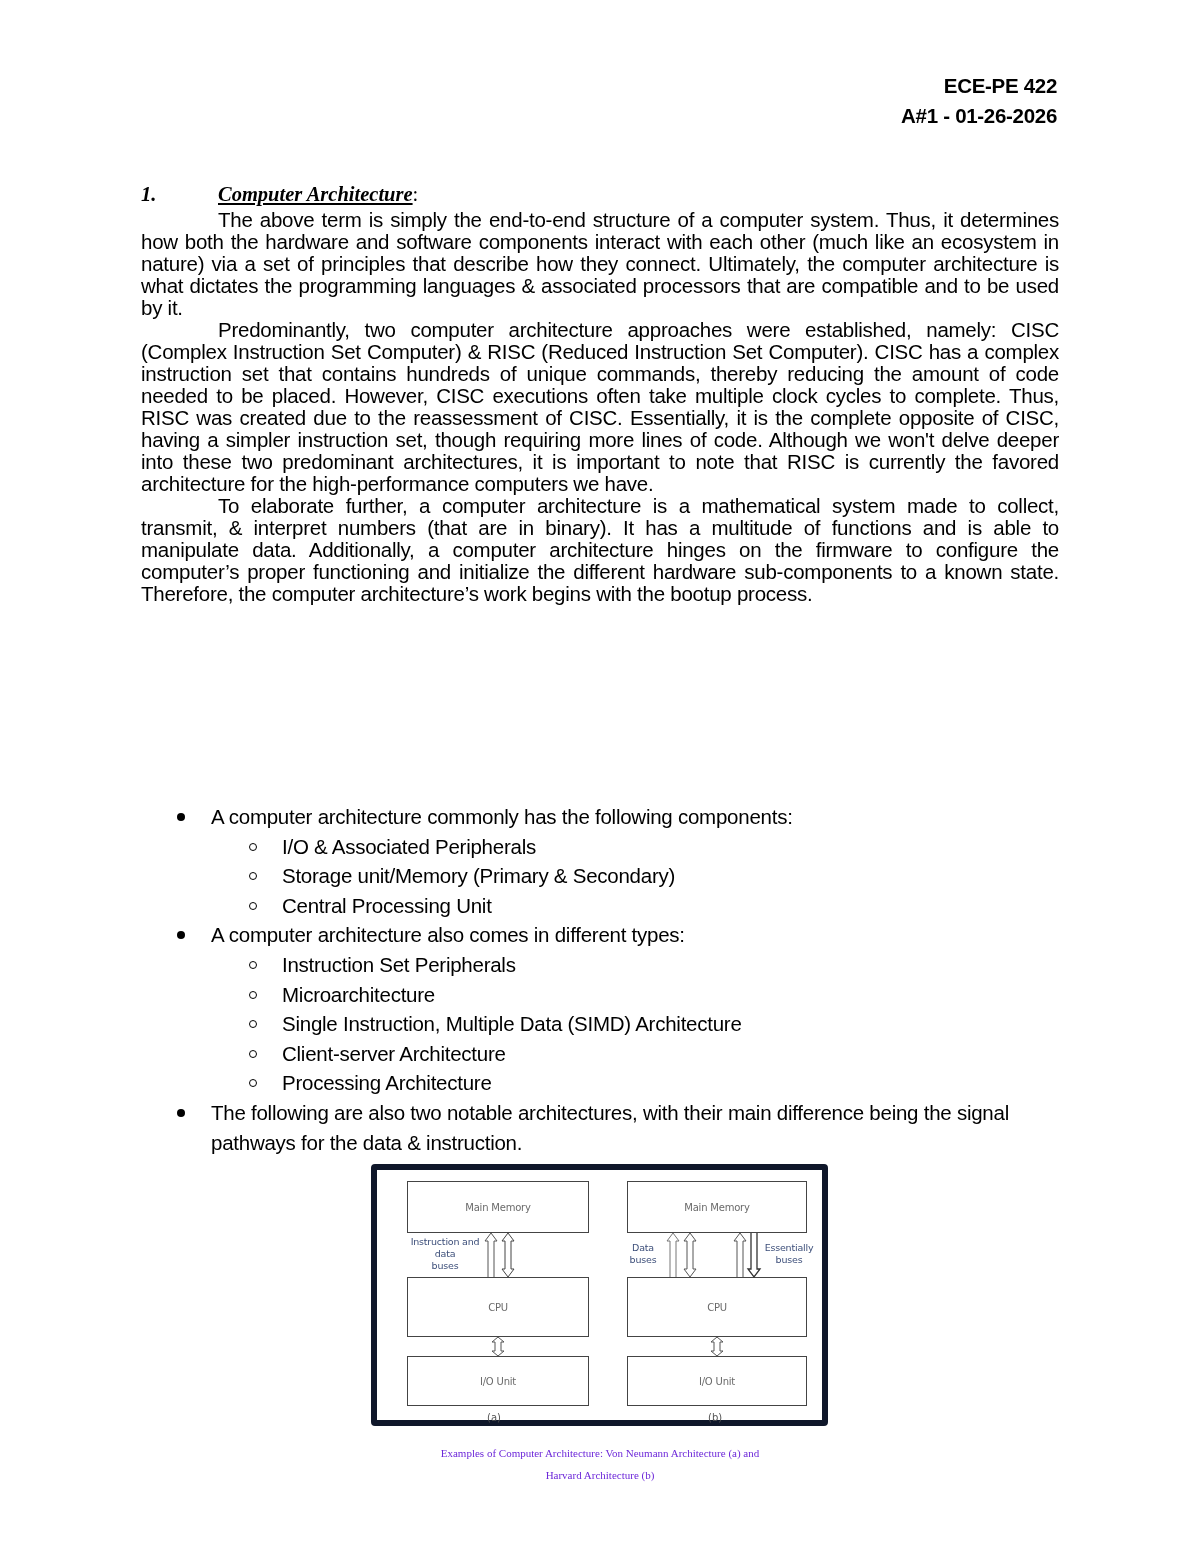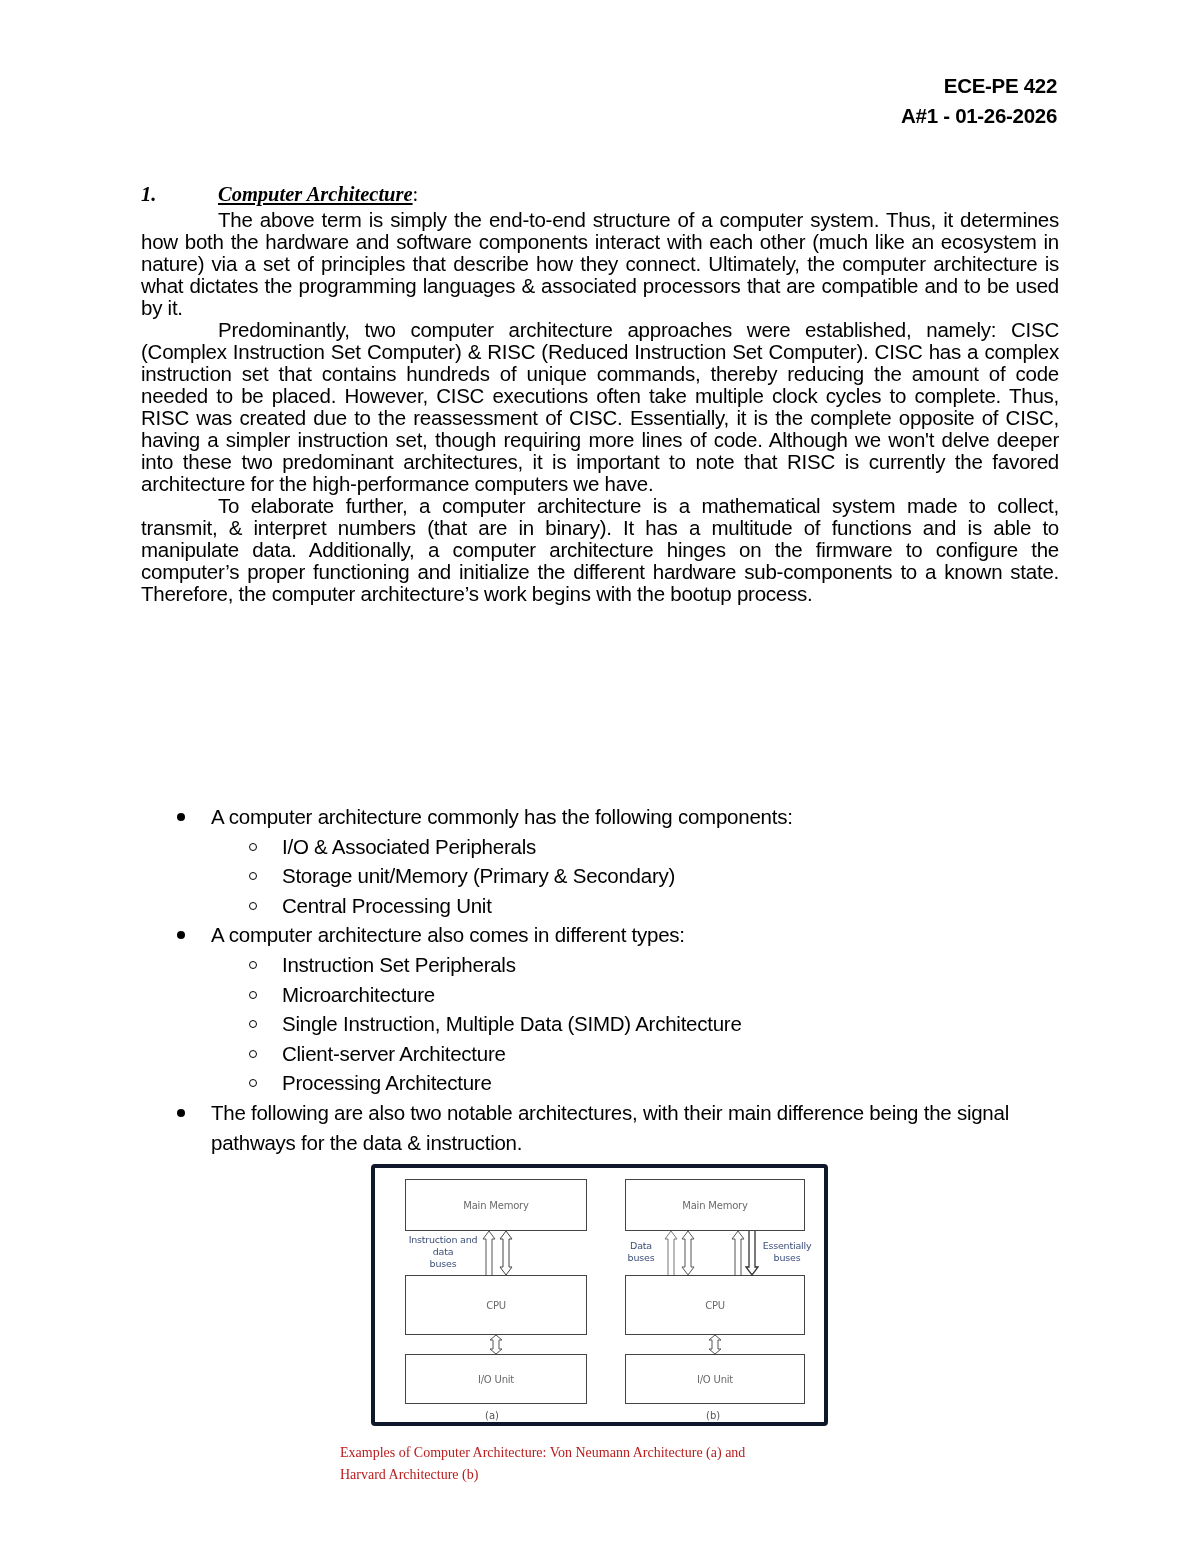--- a/index.html
+++ b/index.html
@@ -13,25 +13,25 @@
   .heading { position: absolute; left: 141px; top: 180px; font-family: Liberation Serif, serif; font-weight: bold; font-style: italic; font-size: 20.5px; line-height: 29px; }
   .heading .num { display: inline-block; width: 77px; }
   .heading .title { text-decoration: underline; }
   .heading .colon { font-weight: normal; font-style: normal; }
   p.para { margin: 0; text-align: justify; text-indent: 77px; }
   .list { position: absolute; left: 141px; width: 918px; font-family: "Liberation Sans", sans-serif; font-size: 20.5px; line-height: 29.6px; letter-spacing: -0.25px; }
   .li1 { position: relative; padding-left: 70px; }
   .li1 .bullet { position: absolute; left: 36px; top: 11px; width: 8px; height: 8px; background: #000; border-radius: 50%; }
   .li2 { position: relative; padding-left: 141px; }
   .li2 .bullet { position: absolute; left: 108px; top: 11px; width: 6px; height: 6px; border: 1.3px solid #000; border-radius: 50%; }
-  .figure { position: absolute; left: 371px; top: 1164px; width: 457px; height: 262px; border: 4px solid #0f172a; border-radius: 4px; box-sizing: border-box; background: #fff; }
+  .figure { position: absolute; left: 371px; top: 1164px; width: 457px; height: 262px; border: 6px solid #0f172a; border-radius: 4px; box-sizing: border-box; background: #fff; }
   .box { position: absolute; border: 1.5px solid #444; box-sizing: border-box; background: #fff; display: flex; align-items: center; justify-content: center; font-family: "DejaVu Sans", sans-serif; font-size: 10px; color: #6a6a6a; letter-spacing: -0.2px; }
   .lbl { position: absolute; font-family: "DejaVu Sans", sans-serif; font-size: 9.5px; line-height: 12px; text-align: center; color: #3d4f7a; letter-spacing: -0.2px; }
   .sub { position: absolute; font-family: "DejaVu Sans", sans-serif; font-size: 10px; color: #555; }
-  .caption { position: absolute; left: 340px; top: 1442px; width: 520px; text-align: left; font-family: "Liberation Serif", serif; font-size: 14px; line-height: 22px; color: #b91c1c; }
+  .caption { position: absolute; left: 340px; top: 1442px; width: 520px; text-align: center; font-family: "Liberation Serif", serif; font-size: 11px; line-height: 22px; color: #6d28d9; }
   svg.arrow { position: absolute; overflow: visible; }
 </style>
 </head>
 <body>
 
 <div class="page">
 
   <div class="hdr hdr-right">
     <div>ECE-PE 422</div>
     <div>A#1 - 01-26-2026</div>

